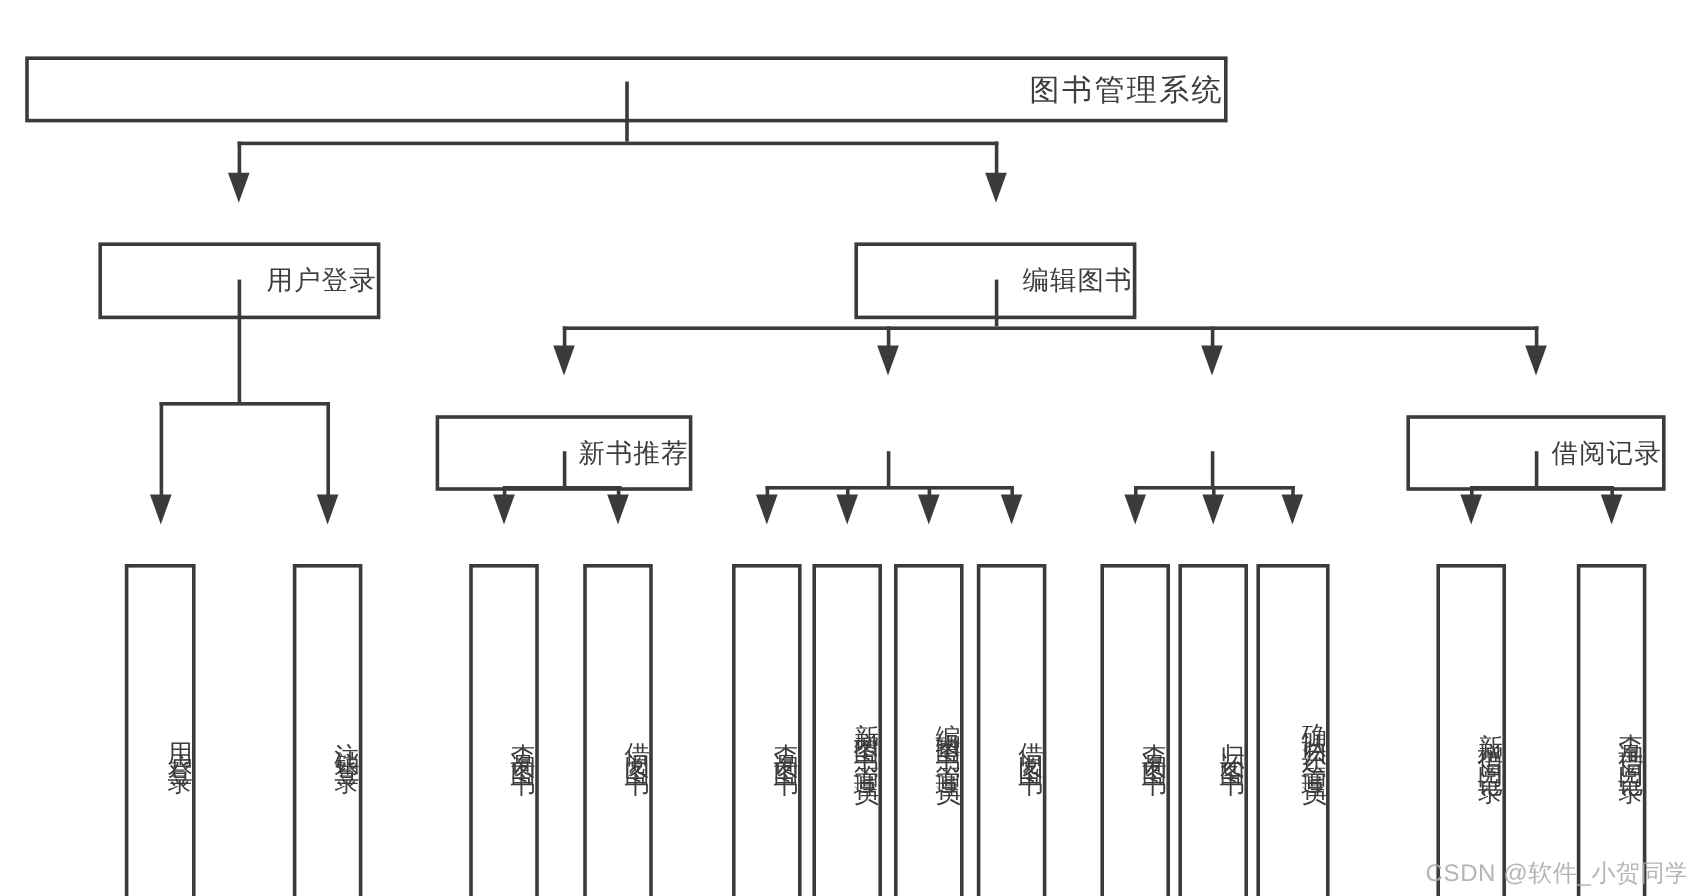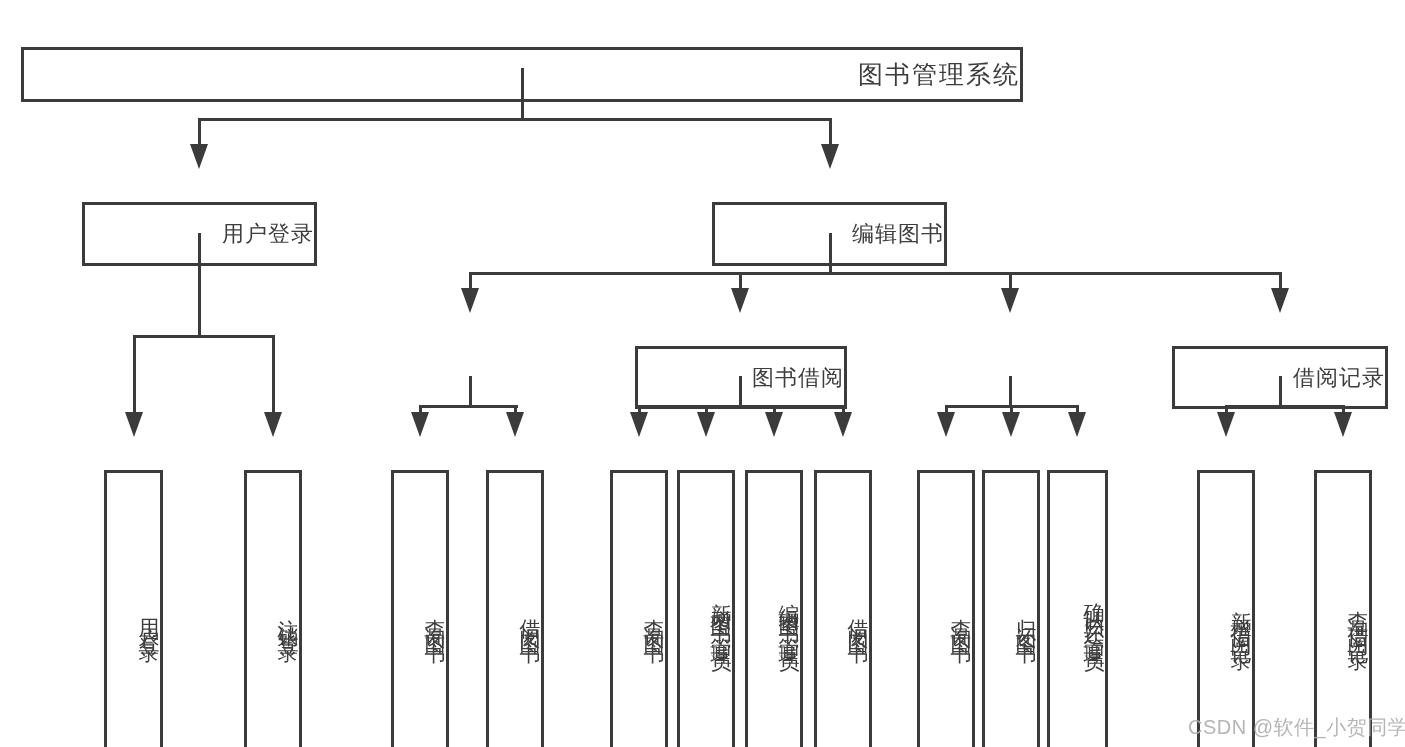--- a/index.html
+++ b/index.html
@@ -60,24 +60,24 @@
   </div>
 
   <div class="box" style="left:82px;top:169px;width:235px;height:64px;">
     <span class="lbl">用户登录</span>
   </div>
 
   <div class="box" style="left:712px;top:169px;width:235px;height:64px;">
     <span class="lbl">编辑图书</span>
   </div>
 
+  <div class="box" style="left:363px;top:313px;width:214px;height:63px;">
+    <span class="lbl">新书推荐</span>
+  </div>
 
-  <div class="box" style="left:635px;top:313px;width:212px;height:63px;">
-    <span class="lbl">图书借阅</span>
-  </div>
 
 
   <div class="box" style="left:1172px;top:313px;width:216px;height:63px;">
     <span class="lbl">借阅记录</span>
   </div>
 
   <div class="box" style="left:104px;top:437px;width:59px;height:295px;">
     <span class="vlbl">用户登录</span>
   </div>
   <div class="box" style="left:244px;top:437px;width:58px;height:295px;">

